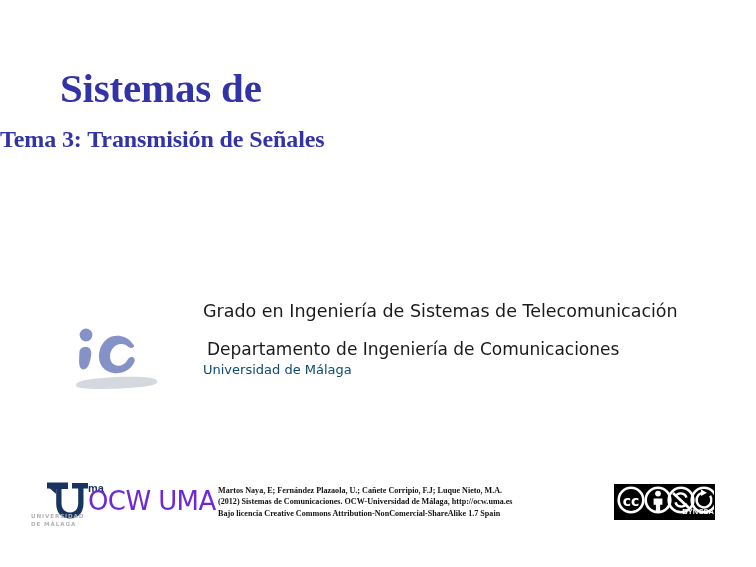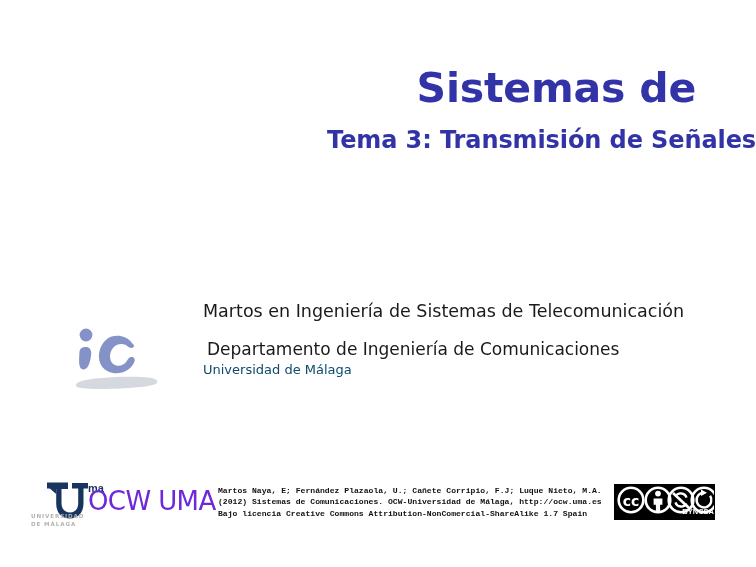--- a/index.html
+++ b/index.html
@@ -21,21 +21,22 @@
     inset: 0;
     background: #ffffff;
   }
 
   
   .title-block {
     position: absolute;
     top: 66px;
     left: 0;
     width: 756px;
-    text-align: right;
+    text-align: left;
+    font-family: Liberation Serif, serif;
   }
   .main-title {
     font-size: 41px;
     font-weight: bold;
     color: #3333a8;
     line-height: 1.12;
     letter-spacing: -0.2px;
     margin: 0;
     padding: 0 60px;
   }
@@ -135,21 +136,21 @@
     left: 218px;
     top: 7px;
     width: 392px;
   }
   .credits div {
     font-size: 8.1px;
     font-weight: bold;
     color: #111111;
     line-height: 11.3px;
     white-space: nowrap;
-    font-family: Liberation Mono, monospace;
+    font-family: Liberation Serif, serif;
   }
   .cc-badge {
     position: absolute;
     left: 614px;
     top: 6px;
     width: 101px;
     height: 36px;
     background: #c2410c;
     border: 1px solid #000;
     box-sizing: border-box;
@@ -170,21 +171,21 @@
   <div class="ic-logo">
     <svg width="102" height="76" viewBox="0 0 102 76" xmlns="http://www.w3.org/2000/svg">
       <ellipse cx="22" cy="17" rx="6.4" ry="6.4" fill="#8592c7"></ellipse>
       <path d="M15.5 34 C15.5 30.5 19 28.5 22.5 29 C26.2 29.6 27.6 32.6 27.2 36.4 C26.7 41.2 25.4 46.6 23.2 49.6 C21.2 52.3 17.4 51.8 16.1 49.2 C14.6 46.2 15.2 38.5 15.5 34 Z" fill="#8592c7"></path>
       <path d="M68 25 C62 17 50 15.5 43 21 C34.5 27.6 32.5 41 38 48.5 C43.5 56 55 57.5 63.5 52 C67 49.8 69.5 46.5 70.5 43.5 C71.4 40.7 69.5 38.6 67 39 C64.8 39.4 63.9 41.2 62.8 43 C60.3 47.2 54.2 49.2 50 46.5 C45.2 43.4 44.8 35.4 48.6 30.4 C52.2 25.6 59.4 24.6 63.5 28.2 C65.8 30.2 68.2 30.4 69.6 28.9 C70.9 27.5 69.6 27.1 68 25 Z" fill="#8592c7"></path>
       <path d="M12 67.5 C12 63.5 20 61.4 38 60 C56 58.6 78 58.2 88 60.2 C94 61.4 95.5 64.6 90 66.6 C83 69.2 62 70.8 42 71 C24 71.2 12 70.5 12 67.5 Z" fill="#d6d8e0"></path>
     </svg>
   </div>
 
   <div class="body-block">
-    <p class="degree-line">Martos en Ingeniería de Sistemas de Telecomunicación</p>
+    <p class="degree-line">Grado en Ingeniería de Sistemas de Telecomunicación</p>
     <p class="dept-line">Departamento de Ingeniería de Comunicaciones</p>
     <p class="univ-line">Universidad de Málaga</p>
   </div>
 
 
   <div class="footer">
 
     <div class="uma-mark">
       <svg width="62" height="50" viewBox="0 0 62 50" xmlns="http://www.w3.org/2000/svg">
         <path d="M3 3 L24 3 L24 8.5 L17.5 8.5 L17.5 23 C17.5 29 21 32.5 26 32.5 C31 32.5 34.2 29 34.2 23 L34.2 8.5 L28 8.5 L28 3 L44 3 L44 8.5 L39.5 8.5 L39.5 23.5 C39.5 32.6 33.8 38.5 25.8 38.5 C17.6 38.5 12.2 32.6 12.2 23.5 L12.2 8.5 L3 8.5 Z" fill="#17355f"></path>

